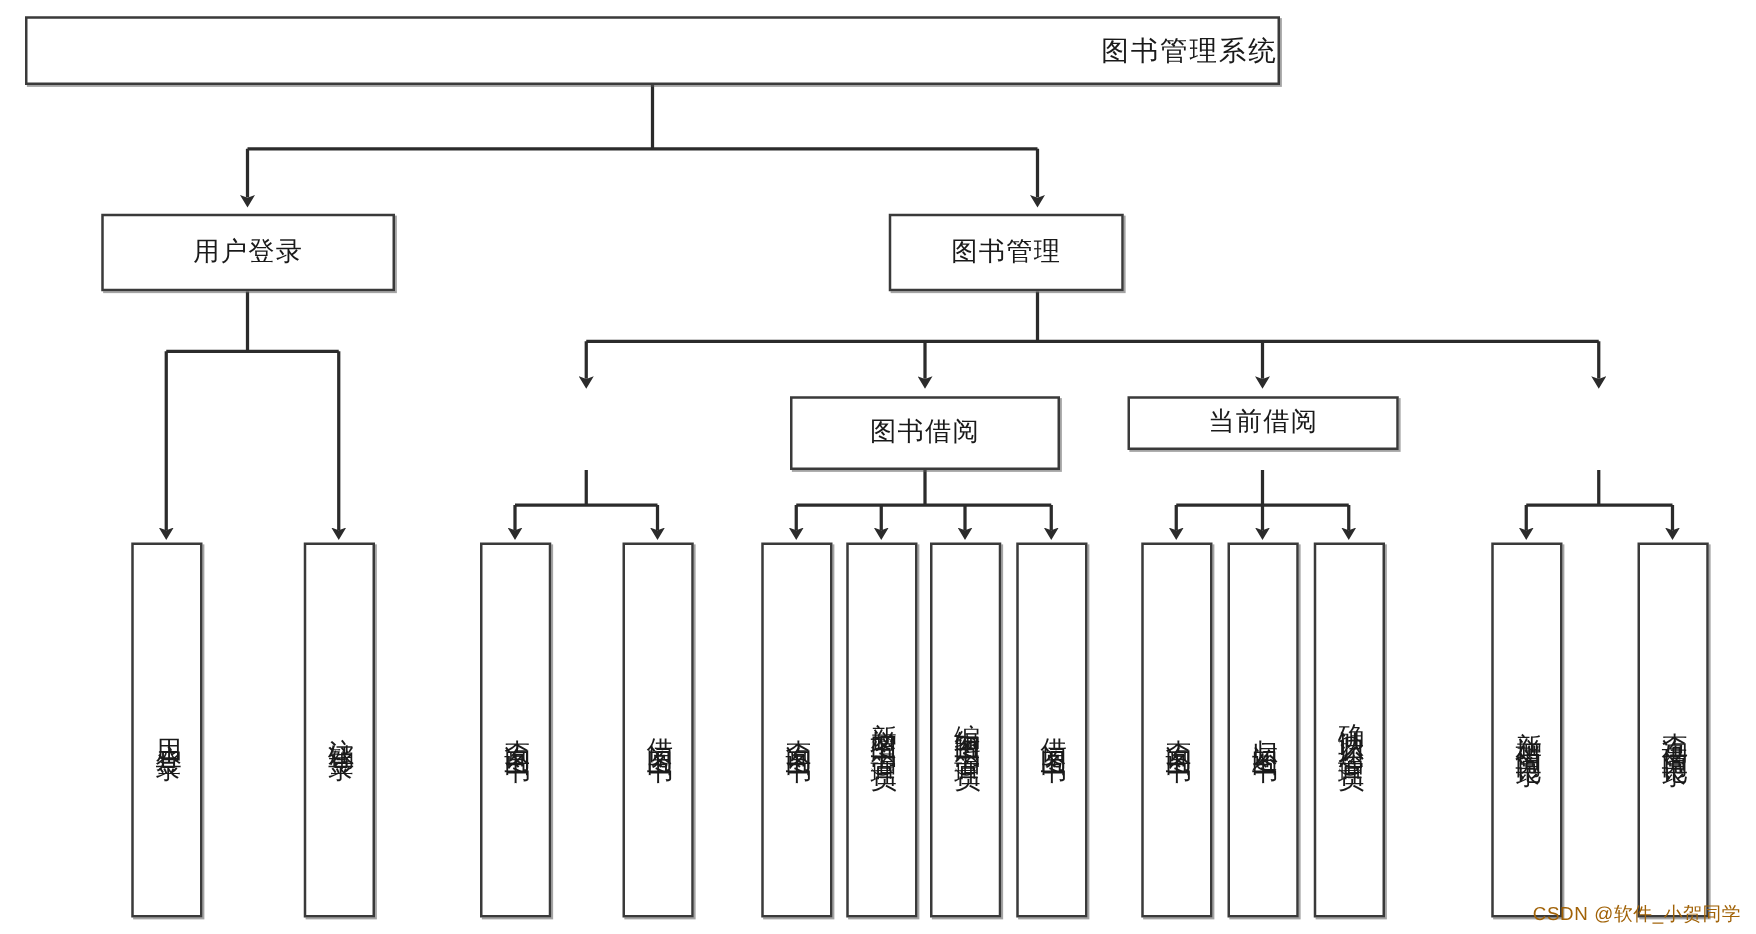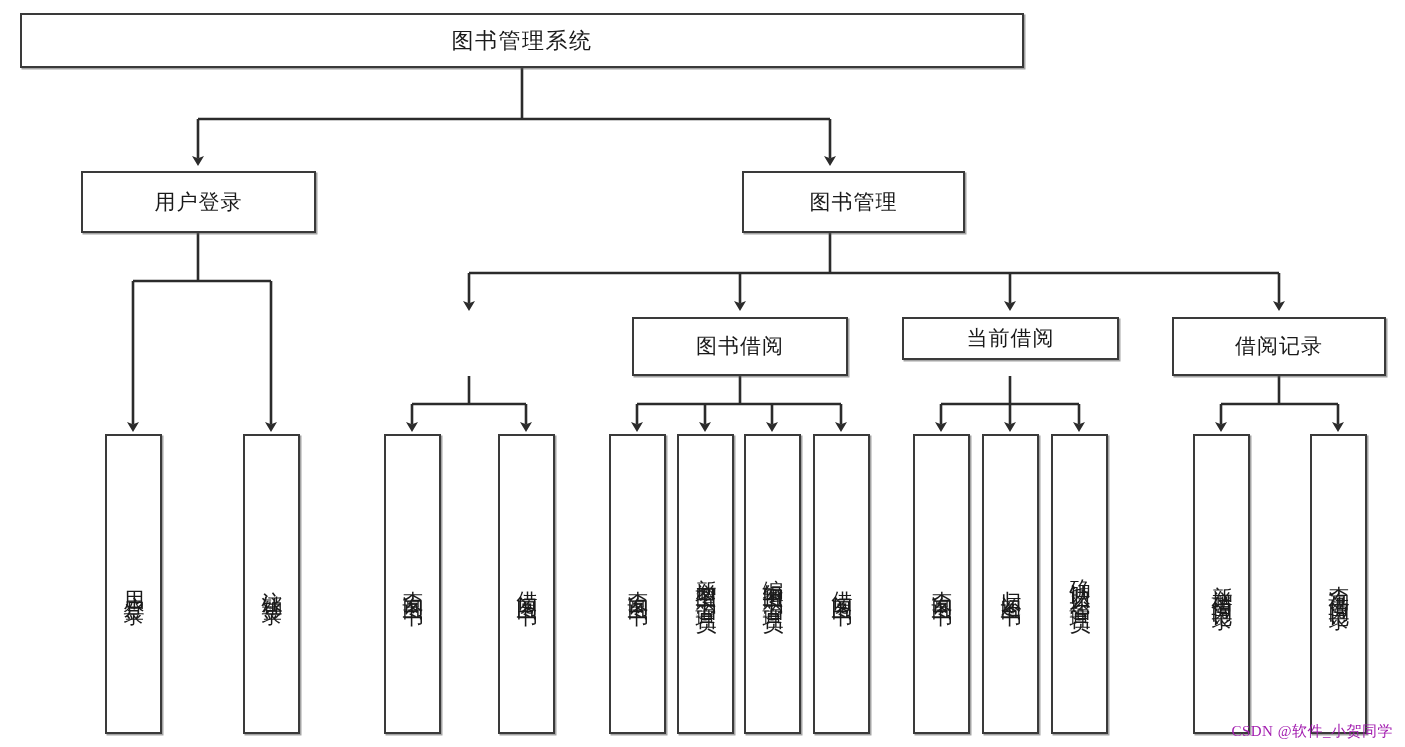--- a/index.html
+++ b/index.html
@@ -41,24 +41,24 @@
     text-orientation:upright;
     white-space:nowrap;
     letter-spacing:5px;
   }
 
   .watermark{
     position:absolute;
     right:12px;
     bottom:6px;
     font-size:15px;
-    color:#a21caf;
+    color:#a16207;
     letter-spacing:.5px;
     white-space:nowrap;
-    font-family:Liberation Serif, serif;
+    font-family:Liberation Sans, sans-serif;
   }
 </style>
 </head>
 <body>
 
 <div id="canvas">
 
   <svg class="wires" viewBox="0 0 1405 747">
     <defs>
       <marker id="arw" markerWidth="12" markerHeight="12" refX="2" refY="6" orient="auto" markerUnits="userSpaceOnUse">
@@ -102,39 +102,36 @@
       <path d="M1010,404 L1010,424" marker-end="url(#arw)"></path>
       <path d="M1079,404 L1079,424" marker-end="url(#arw)"></path>
 
       <path d="M1279,376 L1279,404"></path>
       <path d="M1221,404 L1338,404"></path>
       <path d="M1221,404 L1221,424" marker-end="url(#arw)"></path>
       <path d="M1338,404 L1338,424" marker-end="url(#arw)"></path>
     </g>
   </svg>
 
-  <div class="node h root" style="left:20px;top:13px;width:1004px;height:55px;">
+  <div class="node h root" style="left:20px;top:13px;width:1004px;height:55px;justify-content:flex-end;">
     <span>图书管理系统</span>
   </div>
 
   <div class="node h" style="left:81px;top:171px;width:235px;height:62px;">
     <span>用户登录</span>
   </div>
-  <div class="node h" style="left:711px;top:171px;width:223px;height:62px;margin-left:31px;">
+  <div class="node h" style="left:711px;top:171px;width:188px;height:62px;">
     <span>图书管理</span>
   </div>
 
   <div class="node h" style="left:632px;top:317px;width:216px;height:59px;">
     <span>图书借阅</span>
   </div>
   <div class="node h" style="left:902px;top:317px;width:217px;height:43px;">
     <span>当前借阅</span>
-  </div>
-  <div class="node h" style="left:1172px;top:317px;width:214px;height:59px;">
-    <span>借阅记录</span>
   </div>
 
   <div class="node v" style="left:105px;top:434px;width:57px;height:300px;">
     <span class="vtext">用户登录</span>
   </div>
   <div class="node v" style="left:243px;top:434px;width:57px;height:300px;">
     <span class="vtext">注销登录</span>
   </div>
 
   <div class="node v" style="left:384px;top:434px;width:57px;height:300px;">

